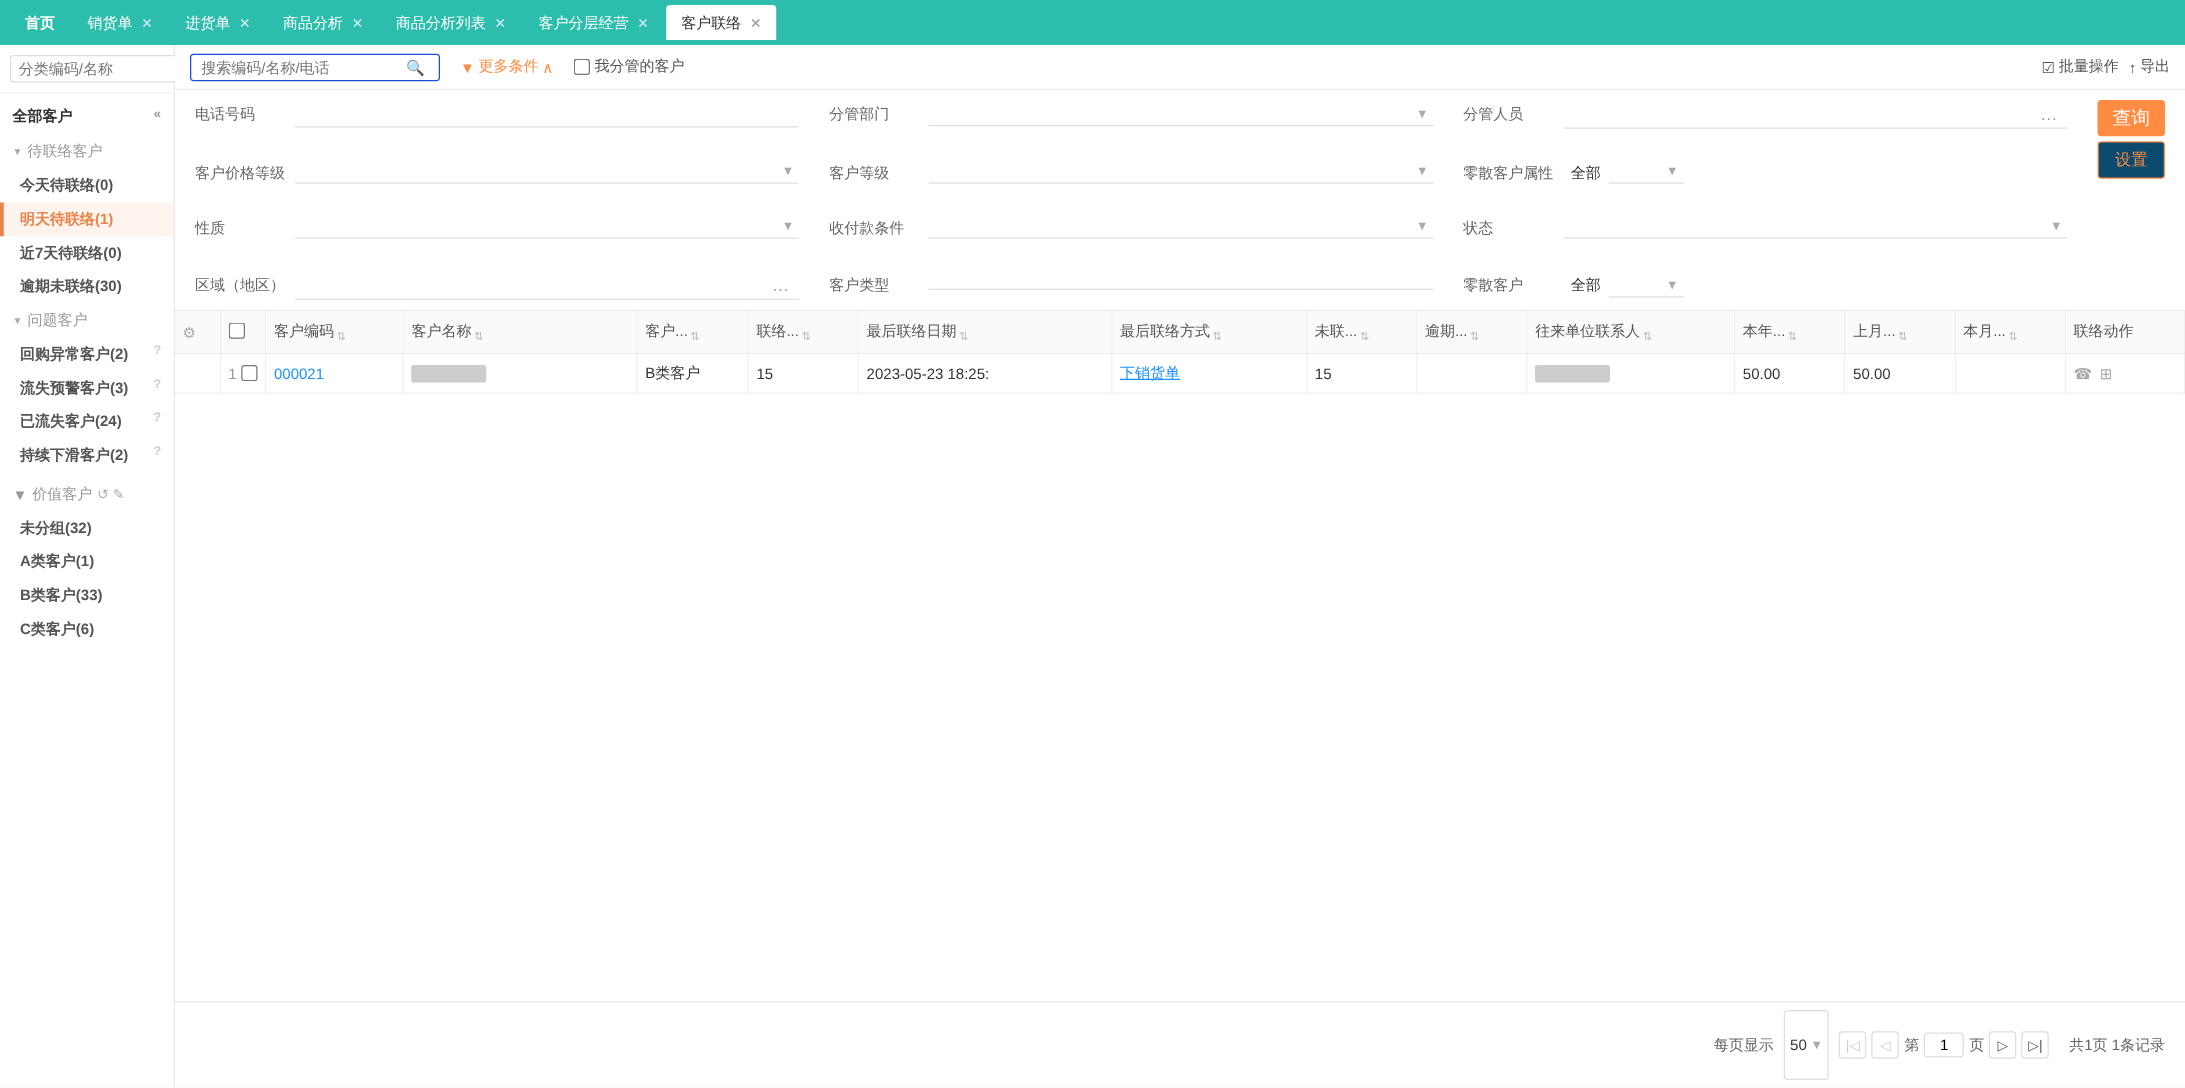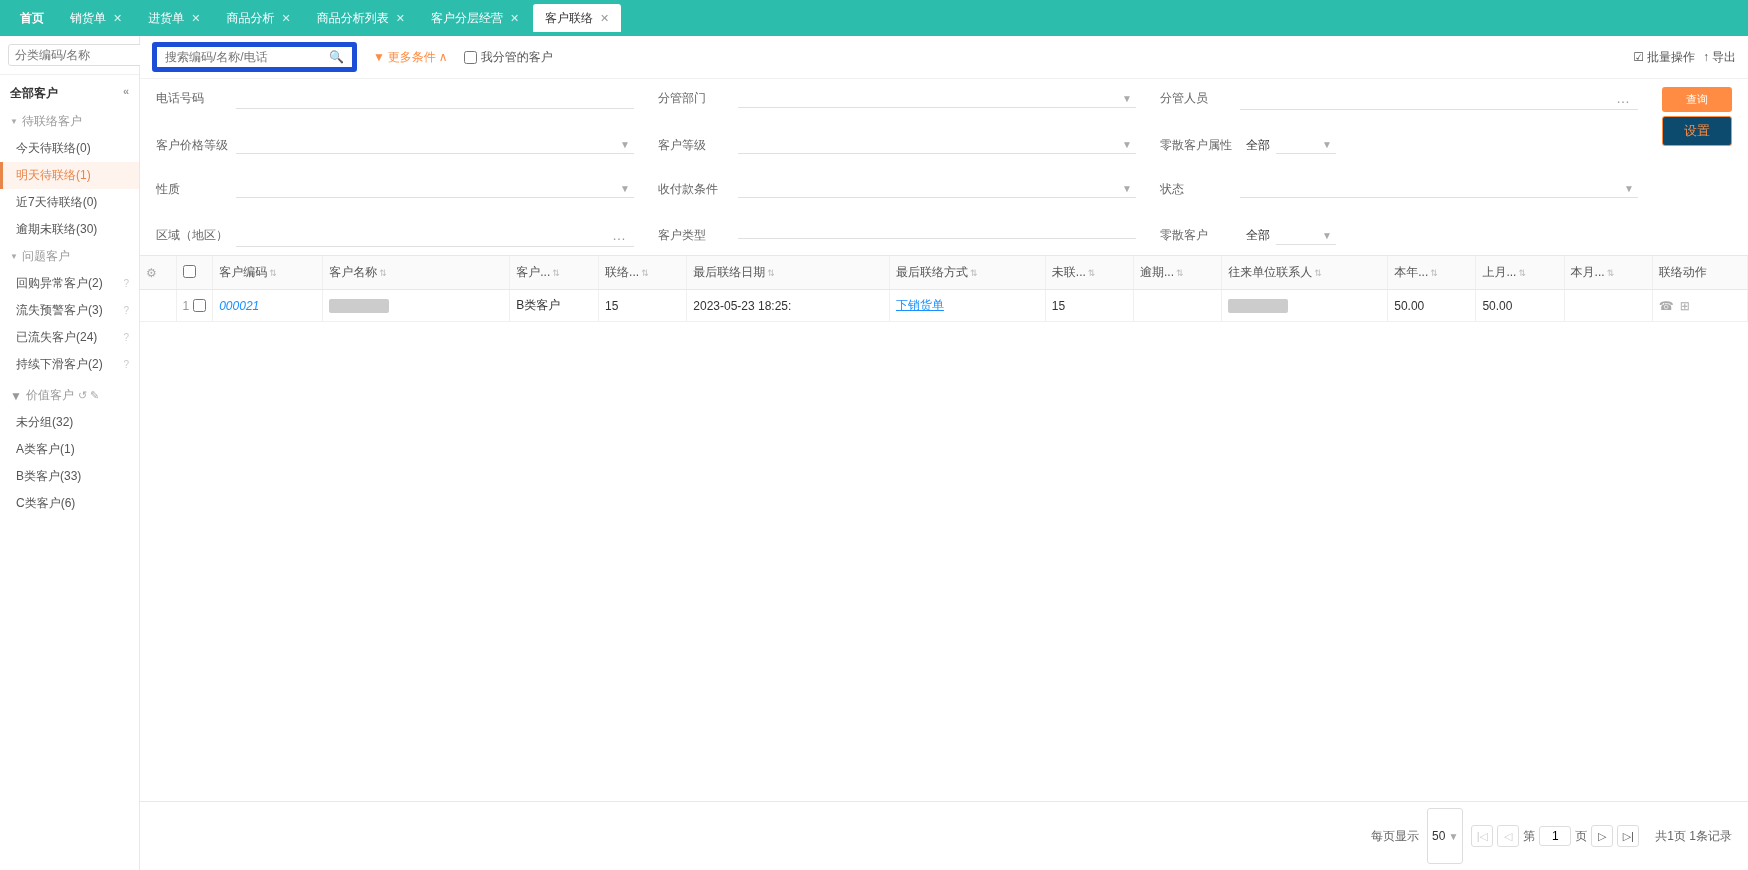--- a/index.html
+++ b/index.html
@@ -83,22 +83,22 @@
       color: #999;
       font-size: 12px;
       gap: 4px;
     }
     .sidebar-section-title .tri { font-size: 8px; color: #aaa; }
     .sidebar-item {
       padding: 5px 10px 5px 16px;
       color: #555;
       cursor: pointer;
       display: flex;
-      align-items: center;
       justify-content: space-between;
+      font-weight: bold;
     }
     .sidebar-item.active { background: #fff3ed; color: #e8854a; border-left: 3px solid #e8854a; padding-left: 13px; }
     .sidebar-item .item-help { color: #ccc; font-size: 10px; }
     .sidebar-value-section { margin-top: 4px; }
     .sidebar-value-header {
       display: flex;
       align-items: center;
       padding: 5px 10px;
       color: #999;
       font-size: 12px;
@@ -120,21 +120,21 @@
       background: #fff;
       padding: 6px 12px;
       display: flex;
       align-items: center;
       gap: 8px;
       border-bottom: 1px solid #f0f0f0;
     }
     .search-box {
       display: flex;
       align-items: center;
-      border: 5px solid #1d4ed8;
+      border: 1px solid #1d4ed8;
       border-radius: 3px;
       padding: 3px 8px;
       gap: 4px;
       min-width: 200px;
     }
     .search-box input {
       border: none;
       outline: none;
       font-size: 12px;
       color: #999;
@@ -226,23 +226,23 @@
     }
     .filter-select .sel-text { flex: 1; color: #999; font-size: 12px; }
     .filter-select .arr { color: #aaa; font-size: 10px; margin-left: 3px; }
     .filter-more { color: #999; cursor: pointer; font-size: 14px; padding: 0 4px; }
     .filter-sep { width: 24px; }
     .query-btn {
       background: #ff8c42;
       color: #fff;
       border: none;
       border-radius: 3px;
-      padding: 5px 24px;
-      cursor: pointer;
-      font-size: 11px;
+      padding: 5px 12px;
+      cursor: pointer;
+      font-size: 15px;
       margin-left: 8px;
     }
     .set-btn {
       background: #0c4a6e;
       color: #ff8c42;
       border: 1px solid #ff8c42;
       border-radius: 3px;
       padding: 5px 12px;
       cursor: pointer;
       font-size: 13px;
@@ -275,21 +275,21 @@
       text-align: left;
       white-space: nowrap;
       color: #555;
       font-weight: normal;
       position: sticky;
       top: 0;
       z-index: 1;
     }
     thead th .th-inner {
       display: flex;
-      align-items: center;
+      align-items: flex-end;
       gap: 2px;
     }
     thead th .sort-icon { color: #bbb; font-size: 9px; }
     tbody td {
       border-bottom: 1px solid #f0f0f0;
       border-right: 1px solid #f0f0f0;
       padding: 7px 6px;
       color: #333;
       white-space: nowrap;
     }
@@ -701,21 +701,21 @@
         <tbody>
           <tr>
             <td></td>
             <td>
               <div style="display:flex;align-items:center;gap:4px;">
                 <span style="color:#999;">1</span>
                 <input type="checkbox" style="">
               </div>
             </td>
             <td>
-              <span style="color:#1890ff;cursor:pointer;font-style:italic;">000021</span>
+              <span style="color:#1890ff;cursor:pointer;">000021</span>
             </td>
             <td>
               <span class="blur-text">Ea</span>
             </td>
             <td>
               <span>B类客户</span>
             </td>
             <td>
               <span>15</span>
             </td>

